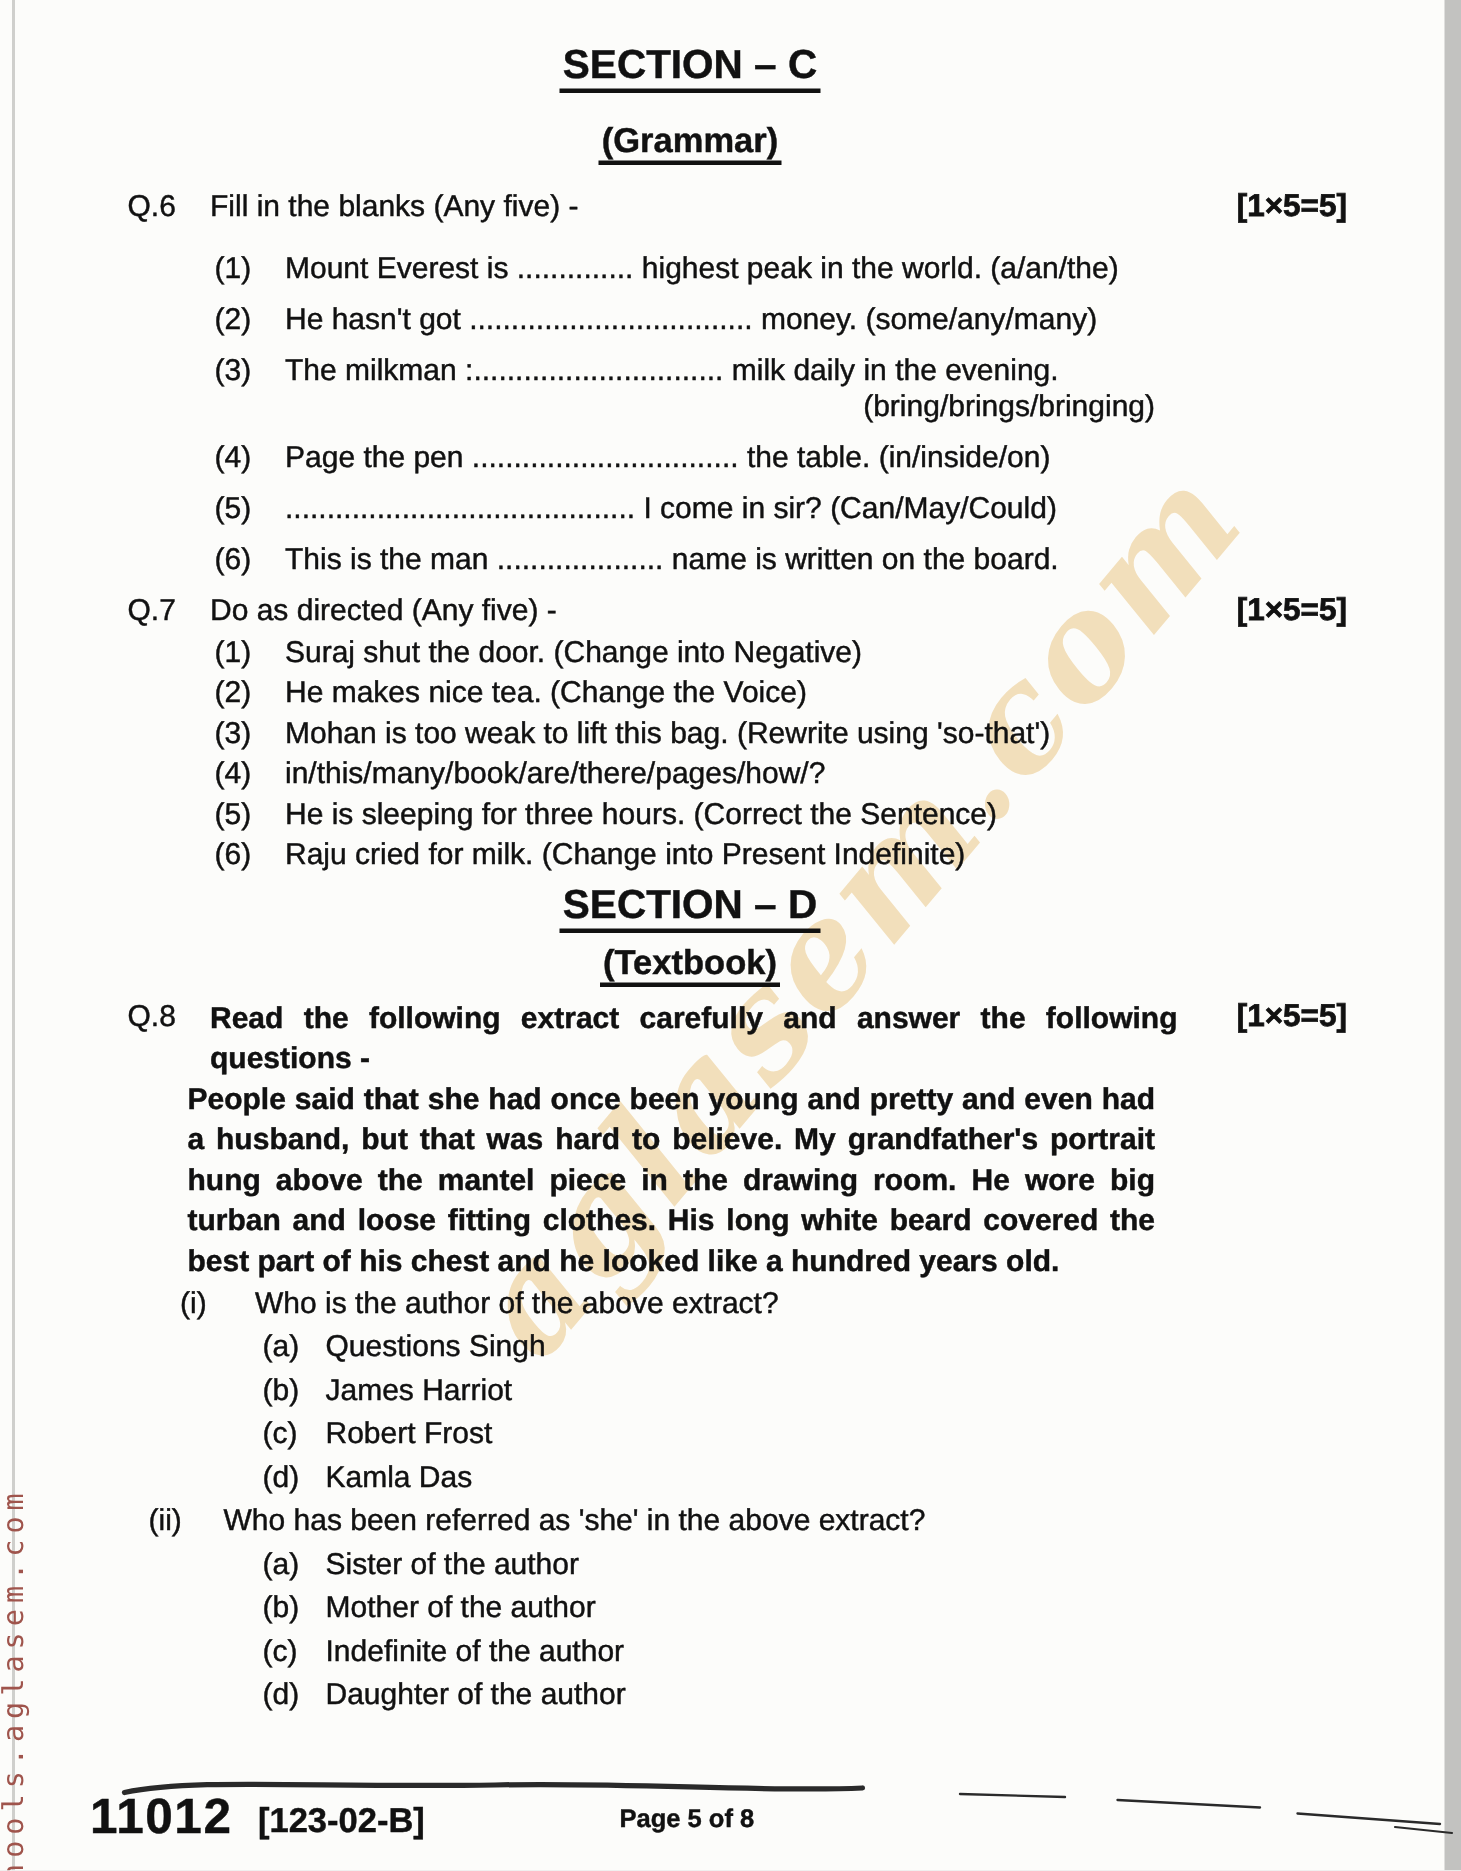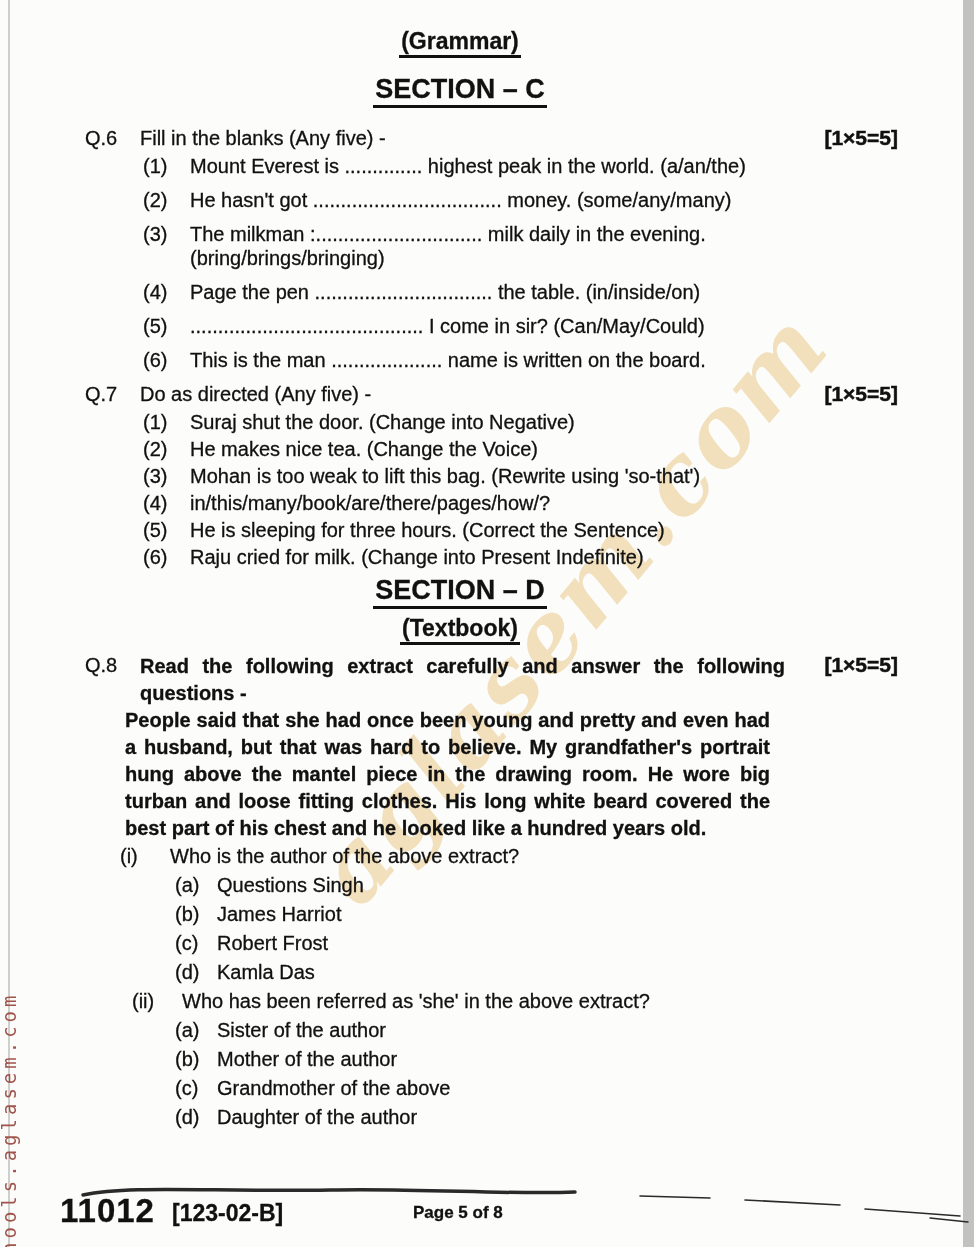--- a/index.html
+++ b/index.html
@@ -8,29 +8,29 @@
     font-family:"Liberation Sans",sans-serif;color:#111;overflow:hidden;
     -webkit-text-stroke:0.3px currentColor;
   }
   .edge-left{position:absolute;left:8px;top:0;width:2px;height:100%;background:#cfcfcc;}
   .edge-right{position:absolute;right:0;top:0;width:11px;height:100%;background:#c2c2c0;}
   .content{position:absolute;left:85px;top:28px;width:815px;z-index:2;}
   .h-center{text-align:center;margin:0 65px 18px 0;font-weight:bold;}
   .h-sec{font-size:27px;line-height:30px;}
   .h-sub{font-size:23px;line-height:26px;margin-bottom:16px;}
   .h-center span{border-bottom:3px solid #111;padding:0 2px 1px 2px;display:inline-block;}
-  .qheader{position:relative;display:flex;font-size:20px;line-height:24px;margin-bottom:4px;}
+  .qheader{position:relative;display:flex;font-size:20px;line-height:24px;margin-bottom:17px;}
   .qnum{width:55px;flex:none;}
   .qprompt{flex:1;padding-right:150px;}
   .marks{position:absolute;right:2px;top:0;font-weight:bold;font-size:21px;-webkit-text-stroke:0.5px #111;}
   .item{display:flex;font-size:20px;line-height:24px;margin-left:58px;margin-bottom:10px;}
   .q7 .item{margin-bottom:3px;}
   .inum{width:47px;flex:none;}
   .itext{flex:1;}
-  .cont{text-align:left;padding-right:130px;}
+  .cont{text-align:right;padding-right:130px;}
   .q8block{margin-left:40px;width:645px;font-size:20px;line-height:27px;}
   .just{text-align:justify;font-weight:bold;}
   .qlabel{font-weight:bold;font-size:21px;margin:5px 0 6px 0;}
   .mcq{display:flex;font-size:20px;line-height:25px;margin:2px 0 4px 35px;}
   .mnum{width:50px;flex:none;}
   .opt{display:flex;font-size:20px;line-height:24px;margin:0 0 5px 90px;}
   .onum{width:42px;flex:none;}
   .footer-code{position:absolute;left:60px;top:1192px;font-size:33px;font-weight:bold;letter-spacing:1px;z-index:3;}
   .footer-paper{position:absolute;left:172px;top:1200px;font-size:23px;font-weight:bold;z-index:3;text-align:center;}
   .footer-page{position:absolute;left:413px;top:1203px;font-size:17px;font-weight:bold;z-index:3;}
@@ -51,25 +51,25 @@
 <body>
 
 <div class="page">
   <div class="edge-left"></div>
   <div class="edge-right"></div>
 
   <div class="watermark">aglasem.com</div>
 
   <div class="content">
 
+    <div class="h-center h-sec">
+      <span>SECTION – C</span>
+    </div>
     <div class="h-center h-sub">
       <span>(Grammar)</span>
-    </div>
-    <div class="h-center h-sec">
-      <span>SECTION – C</span>
     </div>
 
     <div class="qheader">
       <span class="qnum">Q.6</span>
       <span class="qprompt">Fill in the blanks (Any five) -</span>
       <span class="marks">[1×5=5]</span>
     </div>
 
     <div class="q6">
       <div class="item">
@@ -166,35 +166,35 @@
     </div>
     <div class="opt">
       <span class="onum">(c)</span>
       <span>Robert Frost</span>
     </div>
     <div class="opt">
       <span class="onum">(d)</span>
       <span>Kamla Das</span>
     </div>
 
-    <div class="mcq" style="margin-left:47px;">
+    <div class="mcq" style="margin-left:14px;">
       <span class="mnum">(ii)</span>
       <span>Who has been referred as 'she' in the above extract?</span>
     </div>
     <div class="opt">
       <span class="onum">(a)</span>
       <span>Sister of the author</span>
     </div>
     <div class="opt">
       <span class="onum">(b)</span>
       <span>Mother of the author</span>
     </div>
     <div class="opt">
       <span class="onum">(c)</span>
-      <span>Grandmother of the above</span>
+      <span>Indefinite of the author</span>
     </div>
     <div class="opt">
       <span class="onum">(d)</span>
       <span>Daughter of the author</span>
     </div>
 
   </div>
 
   <svg class="scan-artifact" width="974" height="60">
     <path d="M83,27 C130,17 210,24 330,22 C420,20 510,27 575,24" fill="none" stroke="#2a2a2a" stroke-width="3.5" stroke-linecap="round"></path>

